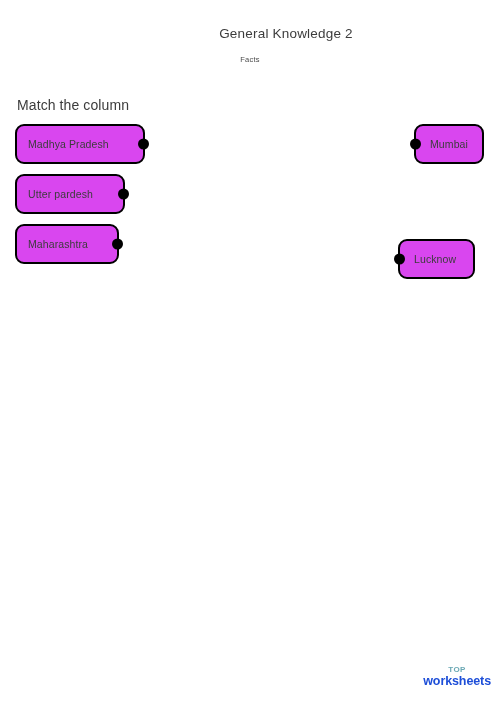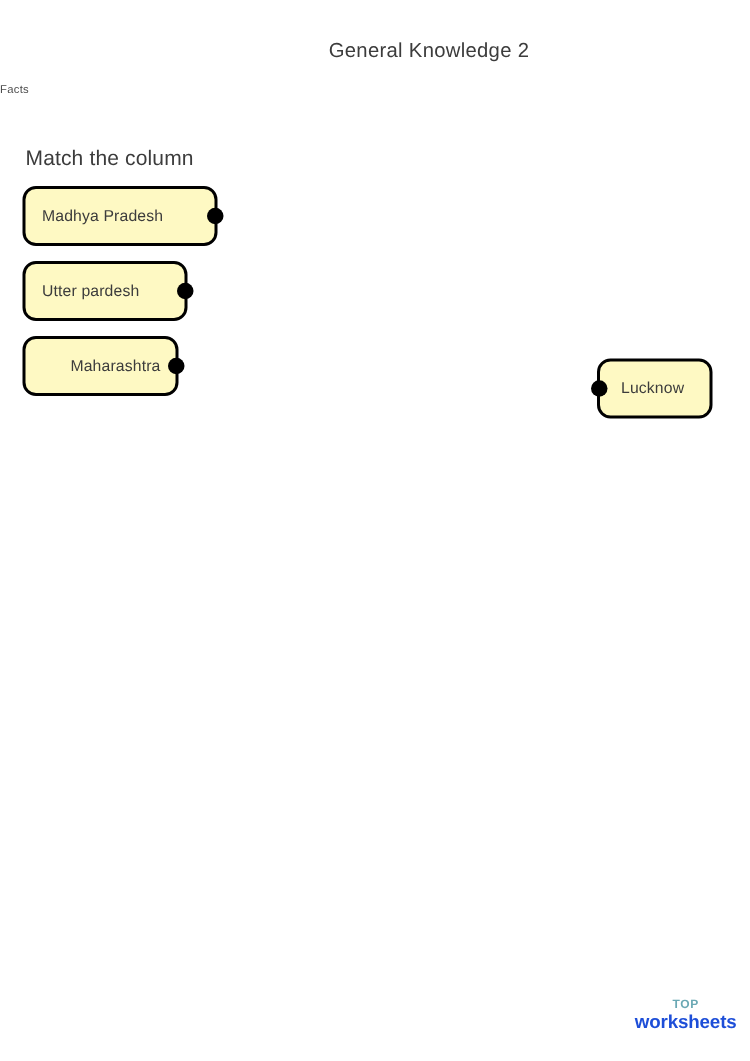--- a/index.html
+++ b/index.html
@@ -27,20 +27,21 @@
     font-weight: 400;
     color: #3c3c3c;
     letter-spacing: 0.2px;
     margin-left: 36px;
   }
   .page-subtitle {
     position: absolute;
     top: 55px;
     left: 0;
     width: 500px;
+    text-align: center;
     font-size: 7.5px;
     font-weight: 400;
     color: #4a4a4a;
     letter-spacing: 0.2px;
   }
 
   
   .instruction {
     position: absolute;
     top: 97px;
@@ -67,42 +68,42 @@
     height: 42px;
   }
   .match-row.row-0 { top: 0px; }
   .match-row.row-1 { top: 50px; }
   .match-row.row-2 { top: 100px; }
 
   .option-box {
     position: absolute;
     box-sizing: border-box;
     height: 40px;
-    background: #fef9c3;
+    background: #d946ef;
     border: 2.5px solid #000000;
     border-radius: 9px;
     display: flex;
     align-items: center;
   }
   .option-label {
     font-size: 10.5px;
     color: #3c3c3c;
     letter-spacing: 0.1px;
     white-space: nowrap;
   }
 
   
   .left-box {
     left: 15px;
     padding-left: 11px;
     padding-right: 10px;
   }
   .left-box.w-0 { width: 130px; }
   .left-box.w-1 { width: 110px; }
-  .left-box.w-2 { width: 104px; justify-content: flex-end; }
+  .left-box.w-2 { width: 104px; }
 
   
   .right-box {
     padding-left: 14px;
     padding-right: 11px;
   }
   .right-box.w-0 { left: 414px; width: 70px; }
   .right-box.w-1 { left: 419px; width: 65px; }
   .right-box.w-2 { left: 398px; width: 77px; margin-top: 15px; }
 
@@ -149,20 +150,24 @@
 
 <div class="instruction">Match the column</div>
 
 <div class="match-area">
 
   <div class="match-row row-0">
     <div class="option-box left-box w-0">
       <span class="option-label">Madhya Pradesh</span>
       <span class="dot dot-right"></span>
     </div>
+    <div class="option-box right-box w-0">
+      <span class="dot dot-left"></span>
+      <span class="option-label">Mumbai</span>
+    </div>
   </div>
 
   <div class="match-row row-1">
     <div class="option-box left-box w-1">
       <span class="option-label">Utter pardesh</span>
       <span class="dot dot-right"></span>
     </div>
   </div>
 
   <div class="match-row row-2">

